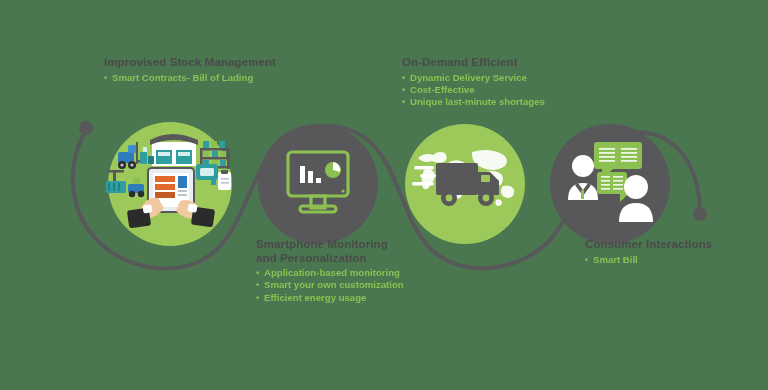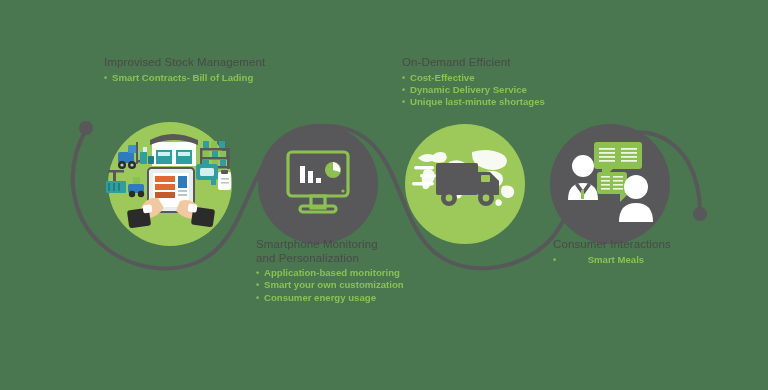--- a/index.html
+++ b/index.html
@@ -5,35 +5,35 @@
   html,body{margin:0;padding:0;}
   body{
     width:768px;height:390px;overflow:hidden;position:relative;
     background:#4a7650;
     font-family:"Liberation Sans","DejaVu Sans",sans-serif;
   }
   .stage{position:absolute;inset:0;}
   svg.layer{position:absolute;left:0;top:0;width:768px;height:390px;}
   .txt{position:absolute;}
   .heading{
-    color:#4a4a4a;font-weight:normal;font-size:11.5px;line-height:13.5px;
+    color:#4a4a4a;font-weight:bold;font-size:11.5px;line-height:13.5px;
     letter-spacing:.1px;white-space:pre-line;
   }
   .bullets{margin:2px 0 0 0;padding:0;list-style:none;}
   .bullets li{
     color:#8cc152;font-weight:bold;font-size:9.6px;line-height:12.4px;
     white-space:nowrap;position:relative;padding-left:8px;
   }
   .bullets li:before{
     content:"\2022";position:absolute;left:0;top:0;color:#8cc152;font-size:9px;
   }
   #blk-stock{left:104px;top:56px;}
   #blk-delivery{left:402px;top:56px;}
   #blk-phone{left:256px;top:238px;}
-  #blk-consumer{left:553px;top:238px;text-align:center;}
+  #blk-consumer{left:585px;top:238px;}
 </style>
 </head>
 <body>
 
 <div class="stage">
 
   <svg class="layer" viewBox="0 0 768 390">
     <g fill="none" stroke="#58585a" stroke-width="4" stroke-linecap="round">
       <path d="M86,130
                C 64,168 70,215 100,243
@@ -232,36 +232,36 @@
   <div class="txt" id="blk-stock">
     <div class="heading">Improvised Stock Management</div>
     <ul class="bullets">
       <li>Smart Contracts- Bill of Lading</li>
     </ul>
   </div>
 
   <div class="txt" id="blk-delivery">
     <div class="heading">On-Demand Efficient</div>
     <ul class="bullets">
+      <li>Dynamic Delivery Service</li>
       <li>Cost-Effective</li>
-      <li>Dynamic Delivery Service</li>
       <li>Unique last-minute shortages</li>
     </ul>
   </div>
 
   <div class="txt" id="blk-phone">
     <div class="heading">Smartphone Monitoring
 and Personalization</div>
     <ul class="bullets">
       <li>Application-based monitoring</li>
       <li>Smart your own customization</li>
-      <li>Consumer energy usage</li>
+      <li>Efficient energy usage</li>
     </ul>
   </div>
 
   <div class="txt" id="blk-consumer">
     <div class="heading">Consumer Interactions</div>
     <ul class="bullets">
-      <li>Smart Meals</li>
+      <li>Smart Bill</li>
     </ul>
   </div>
 
 </div>
 
 </body></html>

